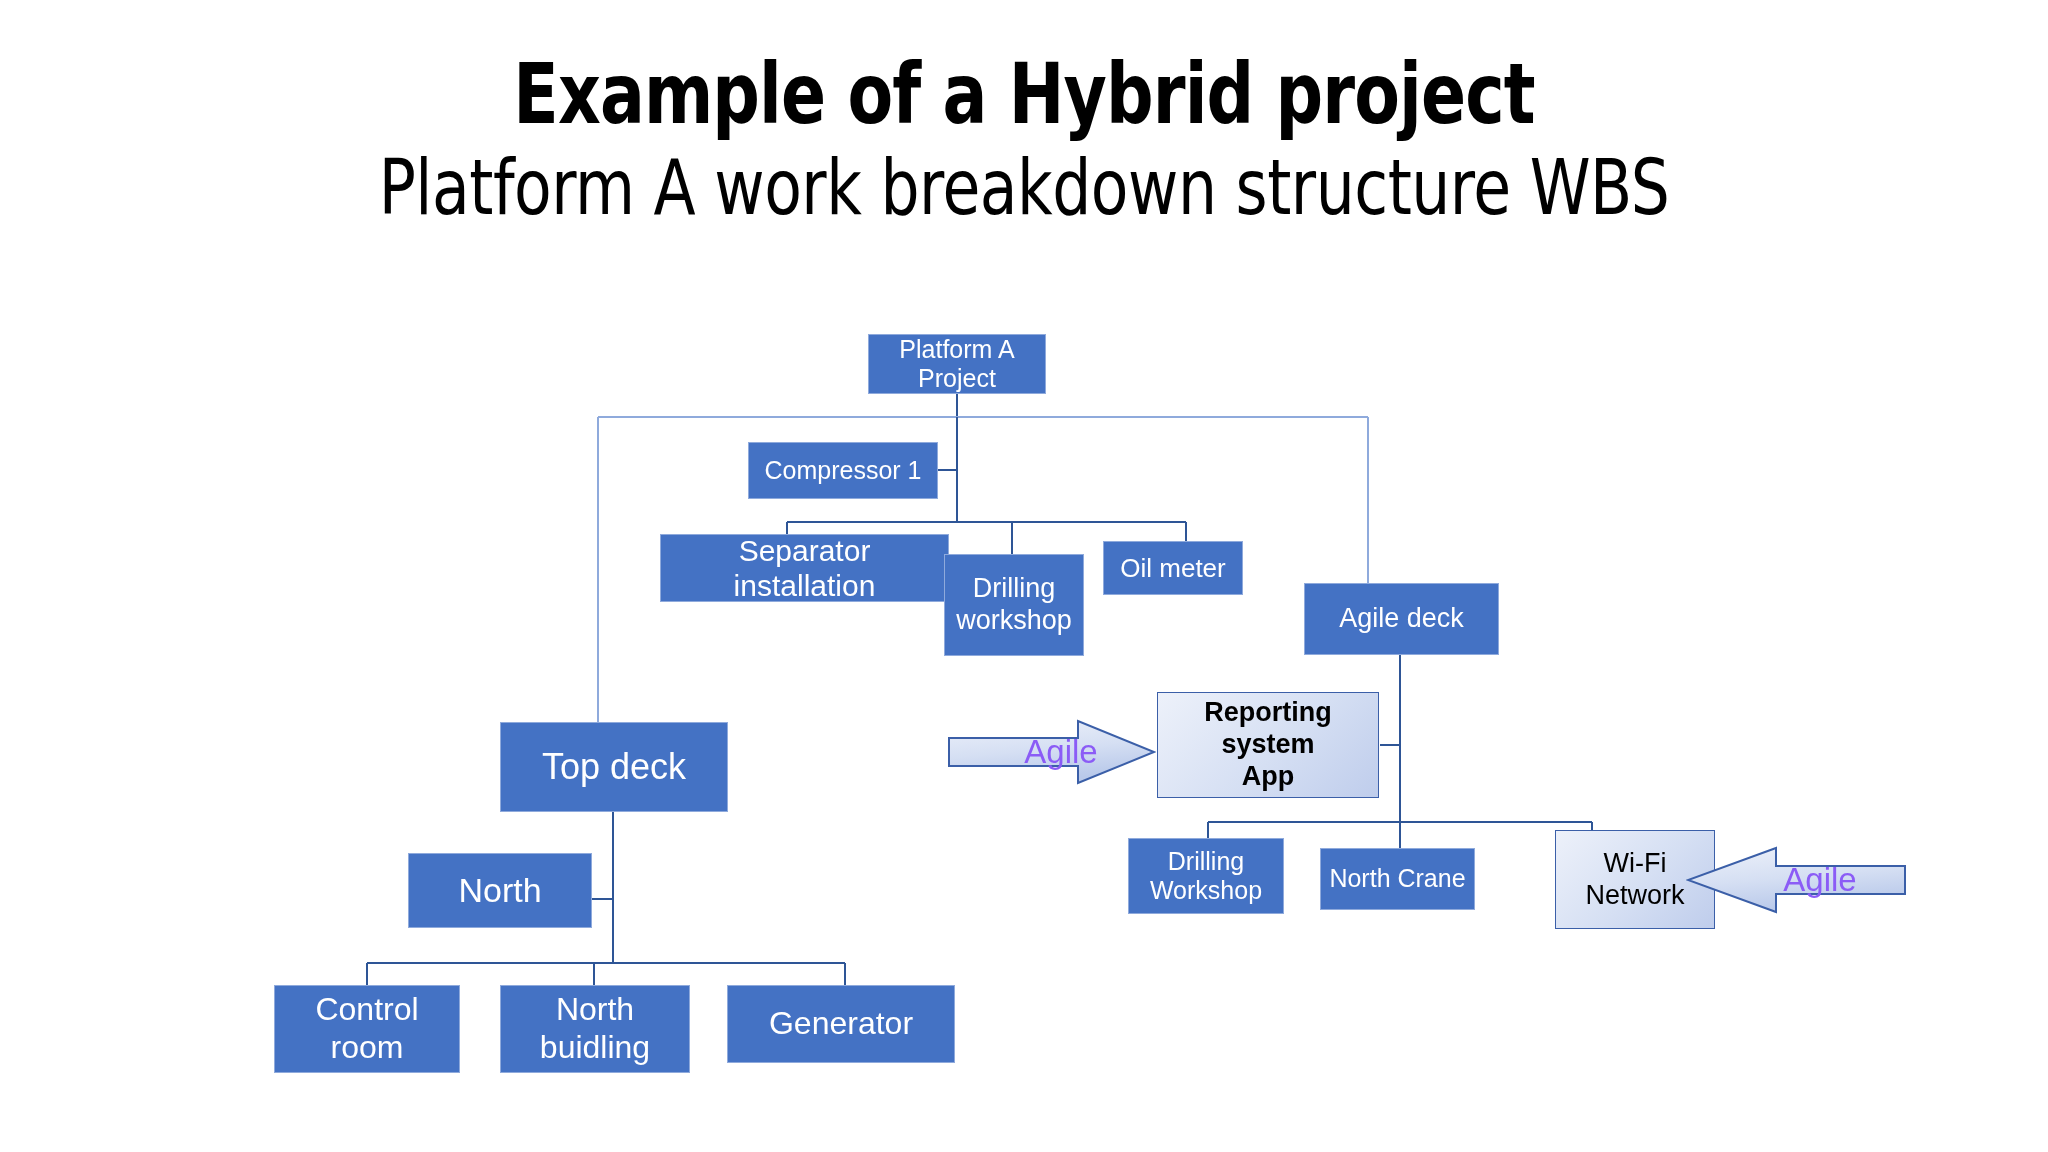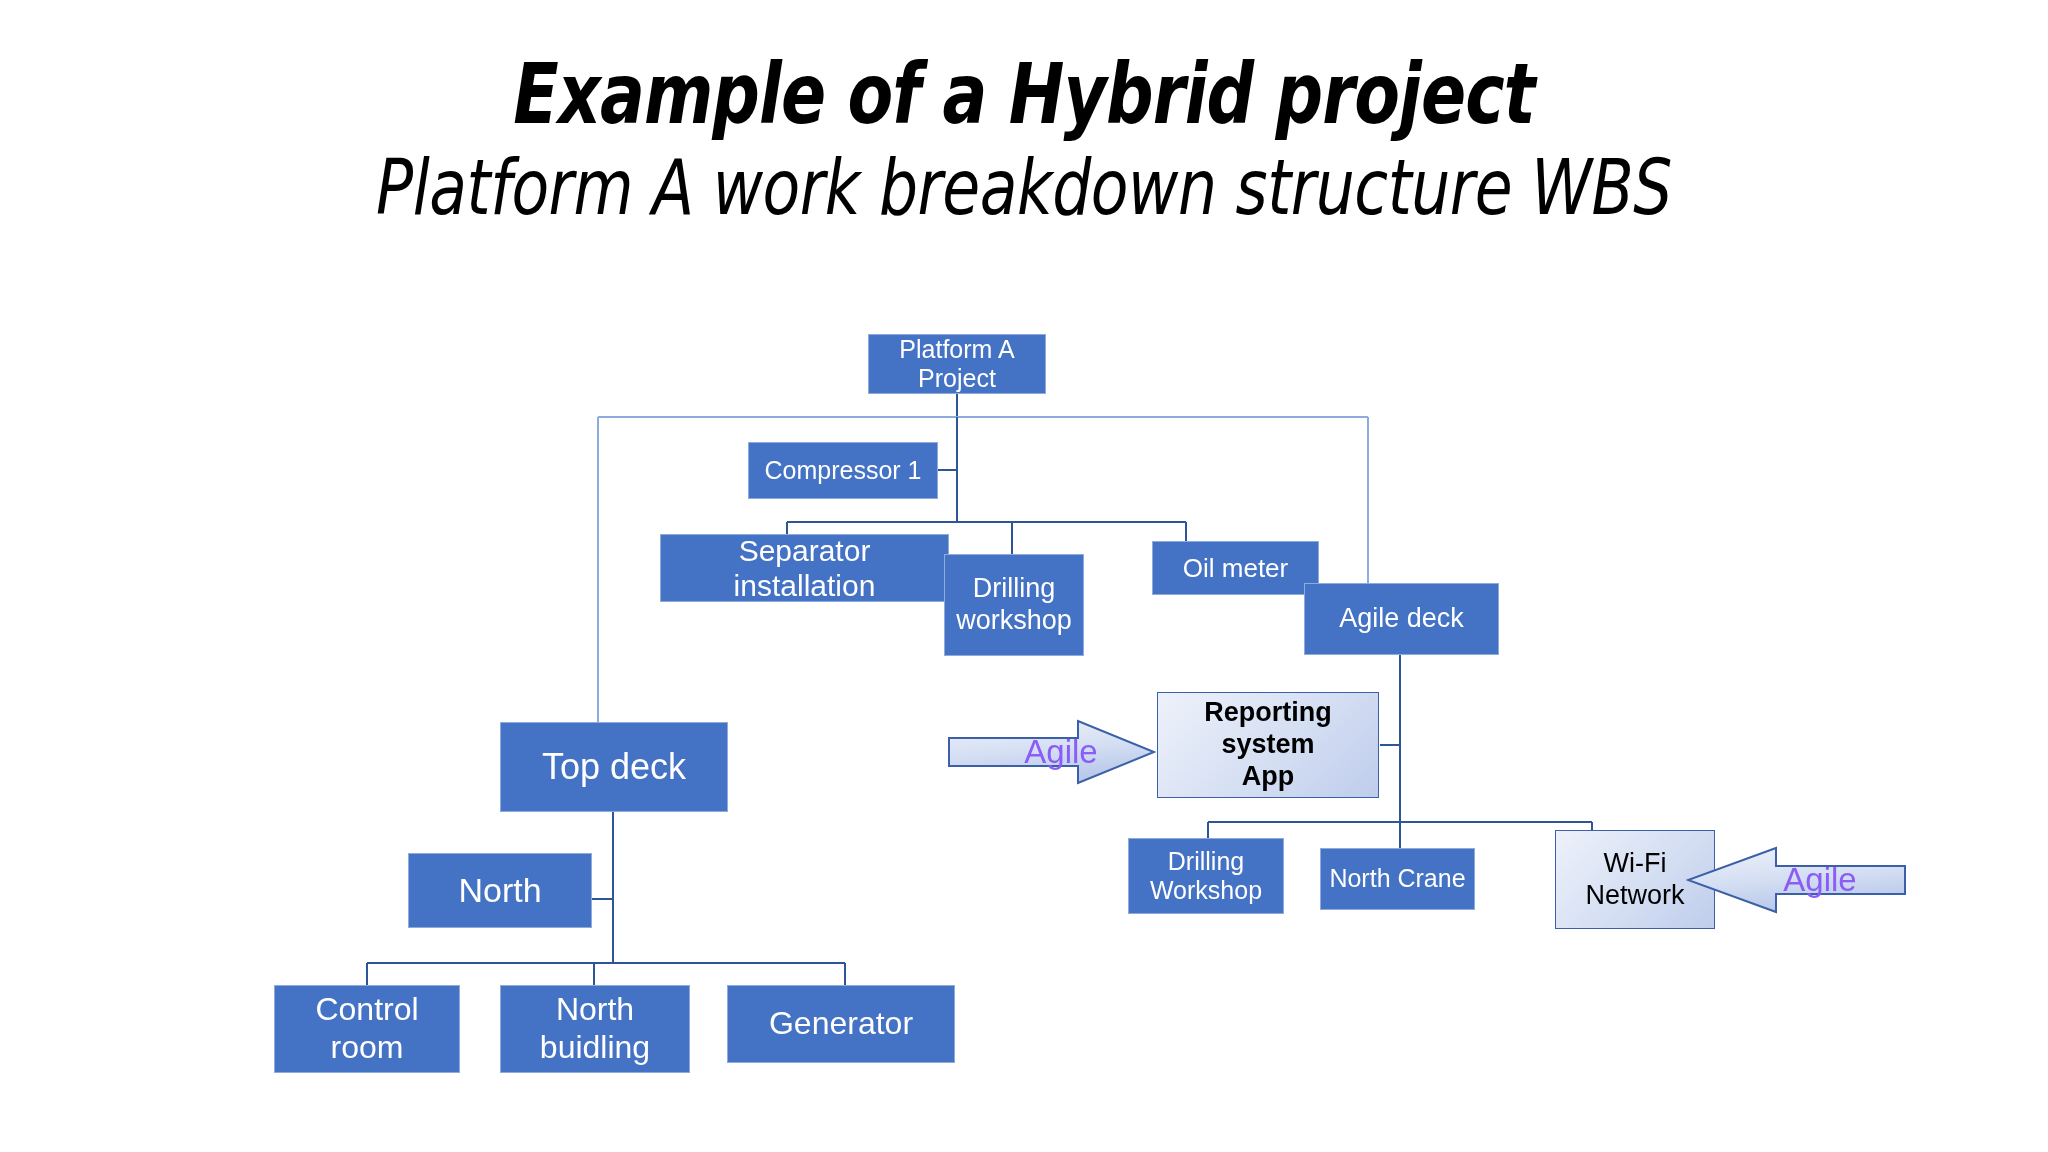--- a/index.html
+++ b/index.html
@@ -22,21 +22,20 @@
     height: 1152px;
   }
 
   
   .title-block {
     position: absolute;
     left: 0;
     top: 52px;
     width: 2048px;
     text-align: center;
-    font-style: italic;
   }
   .title-main {
     font-family: "DejaVu Sans Condensed", "Liberation Sans Narrow", "Liberation Sans", sans-serif;
     font-weight: bold;
     font-size: 84px;
     line-height: 1.0;
     color: #000000;
     letter-spacing: -1px;
     transform: scaleX(0.88);
     transform-origin: center center;
@@ -170,21 +169,21 @@
   <div class="node solid" style="left:660px; top:534px; width:289px; height:68px; font-size:30px;">
     <span>Separator
 installation</span>
   </div>
 
   <div class="node solid" style="left:944px; top:554px; width:140px; height:102px; font-size:27px;">
     <span>Drilling
 workshop</span>
   </div>
 
-  <div class="node solid" style="left:1152px; top:541px; width:167px; height:54px; font-size:26px;">
+  <div class="node solid" style="left:1103px; top:541px; width:140px; height:54px; font-size:26px;">
     <span>Oil meter</span>
   </div>
 
   <div class="node solid" style="left:500px; top:722px; width:228px; height:90px; font-size:36px;">
     <span>Top deck</span>
   </div>
 
   <div class="node solid" style="left:408px; top:853px; width:184px; height:75px; font-size:34px;">
     <span>North</span>
   </div>

